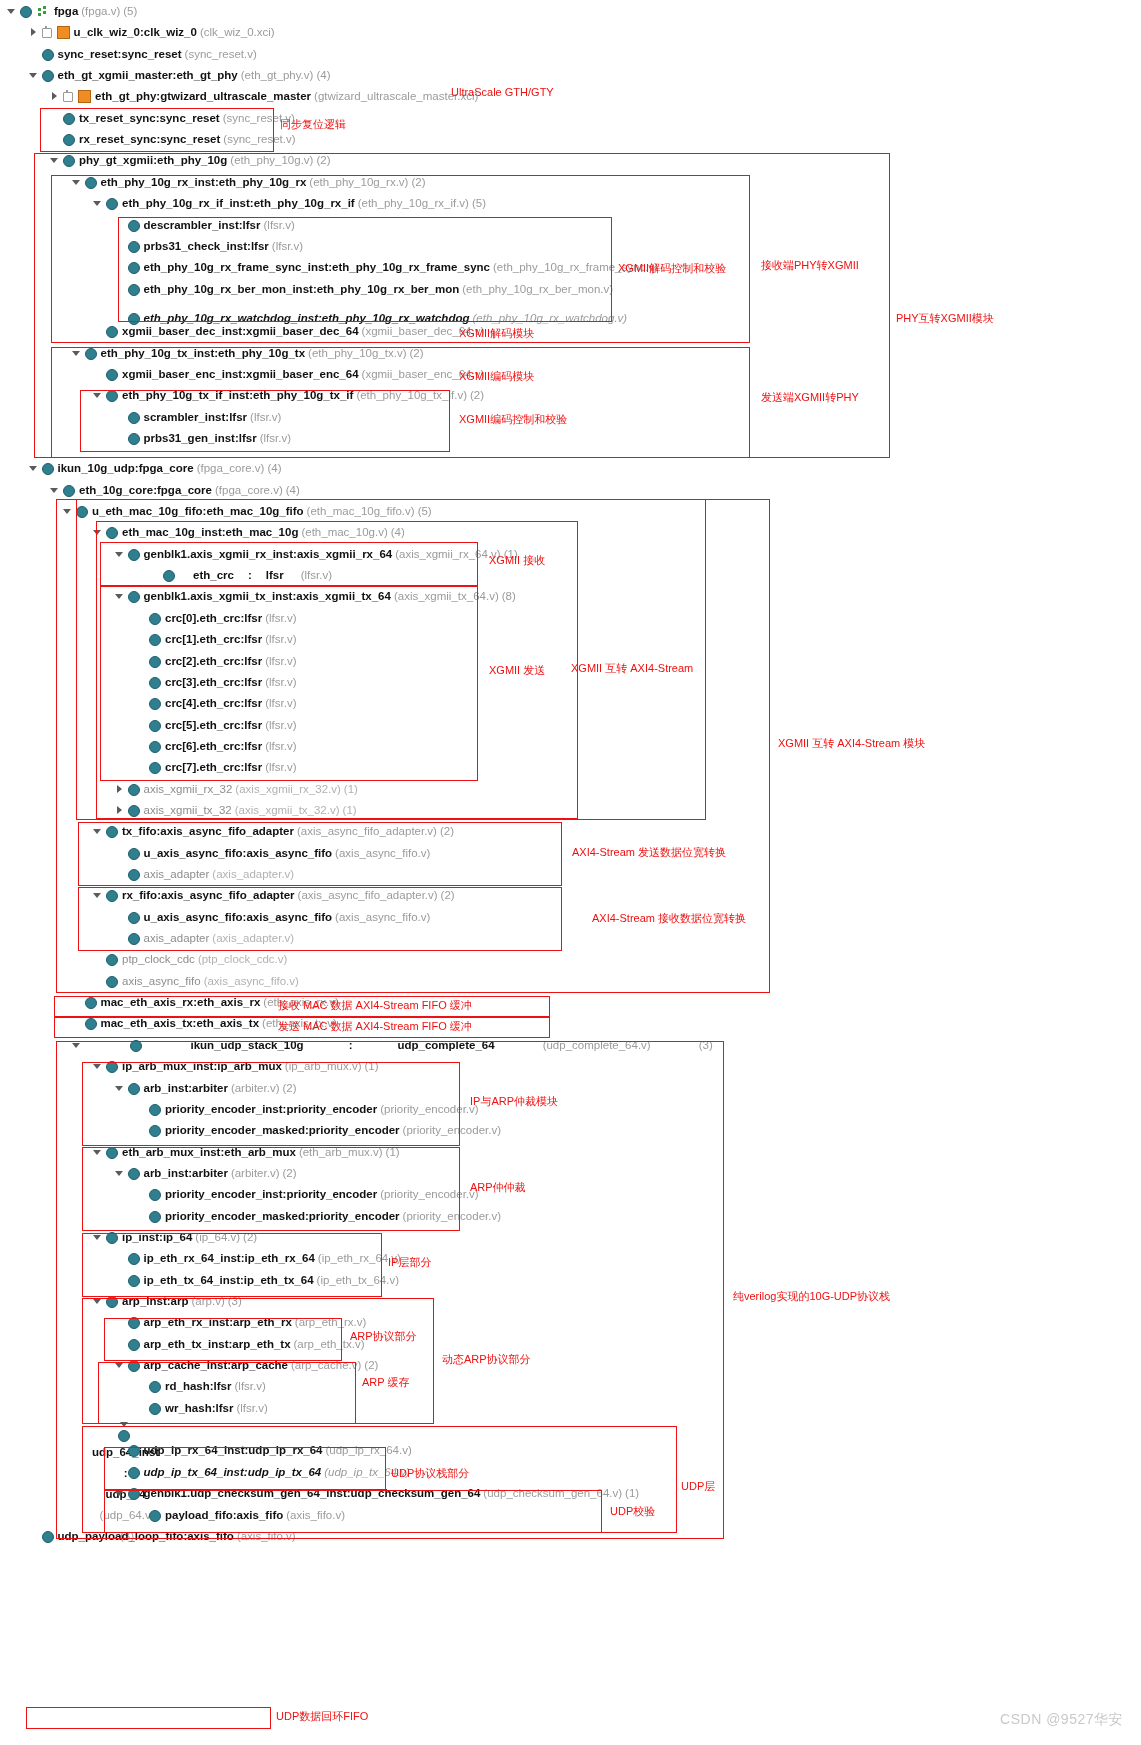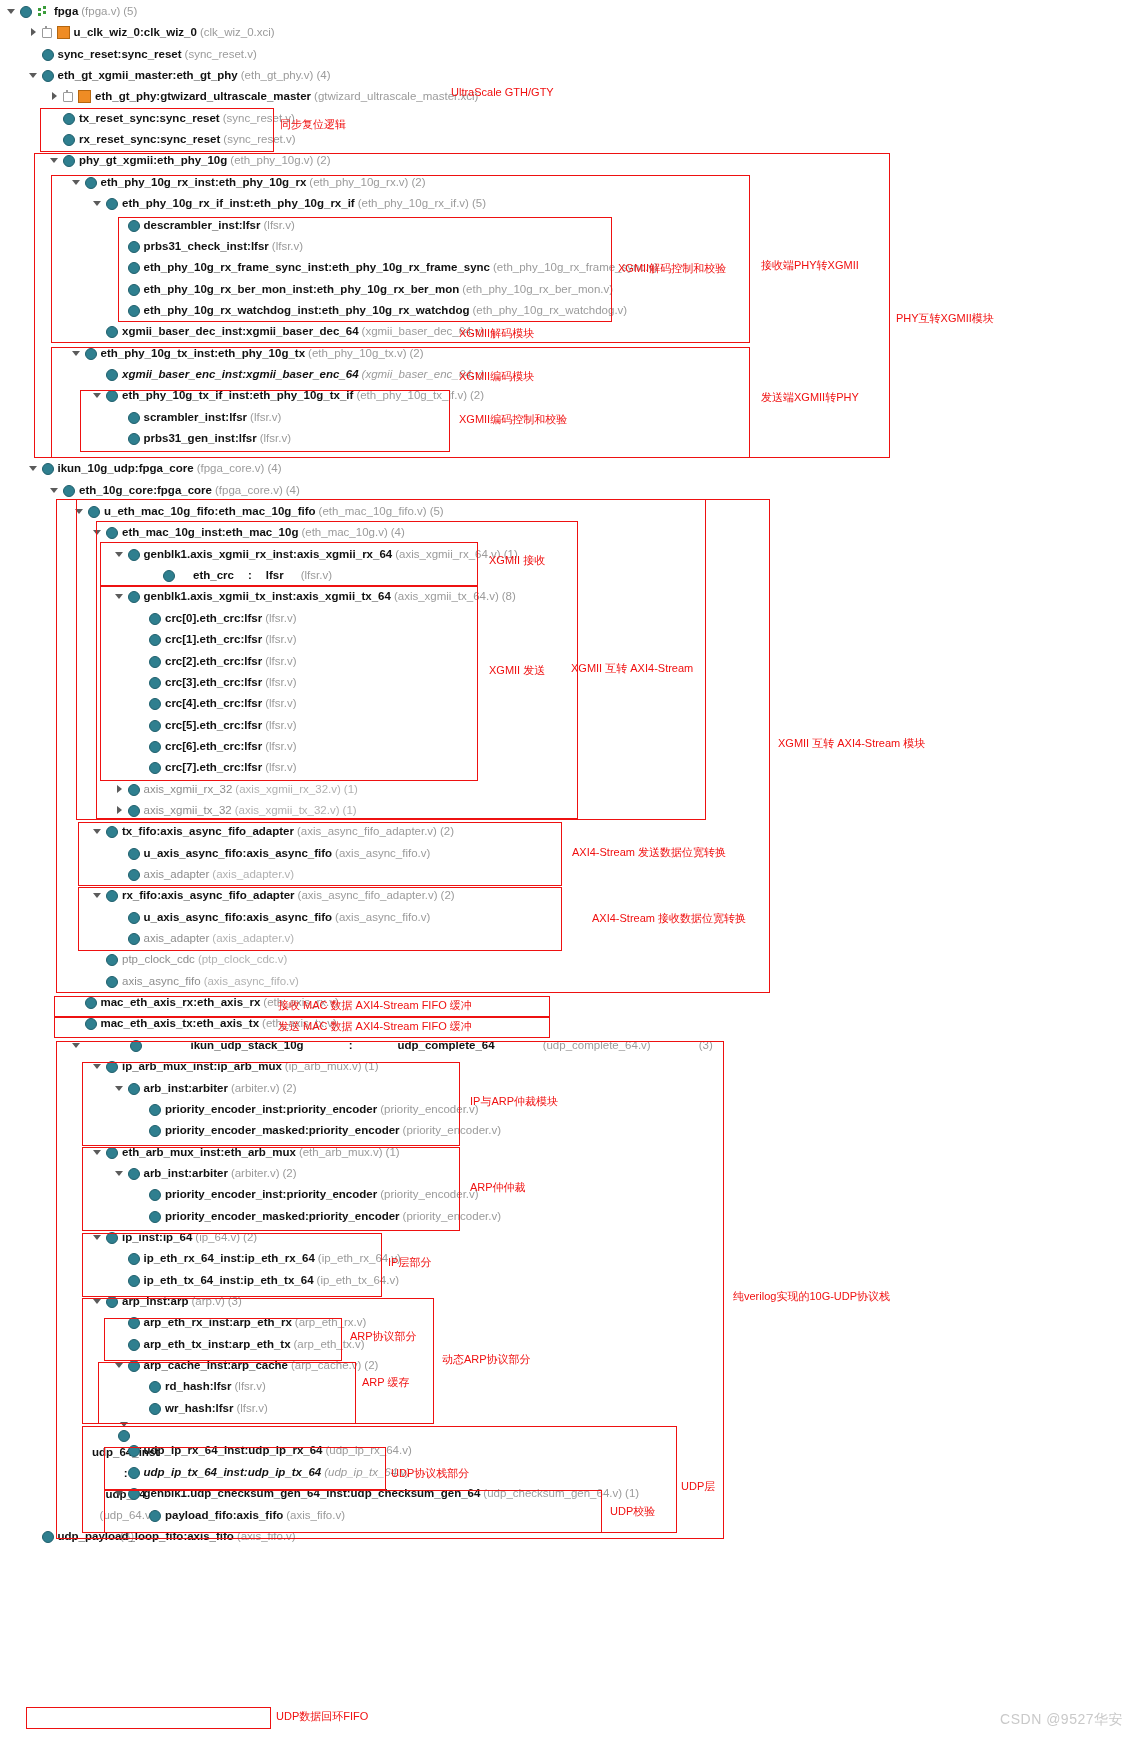--- a/index.html
+++ b/index.html
@@ -202,21 +202,21 @@
         <span class="file">(eth_phy_10g_rx_frame_sync.v)</span>
       </div>
       <div class="row" style="top: 279px; left: 113.5px;">
         <span class="arrow none"></span>
         <span class="dot"></span>
         <span class="nm">eth_phy_10g_rx_ber_mon_inst</span>
         <span class="sep"> : </span>
         <span class="nm">eth_phy_10g_rx_ber_mon</span>
         <span class="file">(eth_phy_10g_rx_ber_mon.v)</span>
       </div>
-      <div class="row" style="top: 300px; left: 113.5px;">
+      <div class="row" style="top: 308px; left: 113.5px; font-style: italic;">
         <span class="arrow none"></span>
         <span class="dot"></span>
         <span class="nm">eth_phy_10g_rx_watchdog_inst</span>
         <span class="sep"> : </span>
         <span class="nm">eth_phy_10g_rx_watchdog</span>
         <span class="file">(eth_phy_10g_rx_watchdog.v)</span>
       </div>
       <div class="row" style="top: 321px; left: 92px;">
         <span class="arrow none"></span>
         <span class="dot"></span>
@@ -227,21 +227,21 @@
       </div>
       <div class="row" style="top: 343px; left: 70.5px;">
         <span class="arrow open"></span>
         <span class="dot"></span>
         <span class="nm">eth_phy_10g_tx_inst</span>
         <span class="sep"> : </span>
         <span class="nm">eth_phy_10g_tx</span>
         <span class="file">(eth_phy_10g_tx.v)</span>
         <span class="cnt">(2)</span>
       </div>
-      <div class="row" style="top: 364px; left: 92px; font-style: italic;">
+      <div class="row" style="top: 364px; left: 92px;">
         <span class="arrow none"></span>
         <span class="dot"></span>
         <span class="nm">xgmii_baser_enc_inst</span>
         <span class="sep"> : </span>
         <span class="nm">xgmii_baser_enc_64</span>
         <span class="file">(xgmii_baser_enc_64.v)</span>
       </div>
       <div class="row" style="top: 385px; left: 92px;">
         <span class="arrow open"></span>
         <span class="dot"></span>
@@ -278,21 +278,21 @@
       </div>
       <div class="row" style="top: 480px; left: 49px;">
         <span class="arrow open"></span>
         <span class="dot"></span>
         <span class="nm">eth_10g_core</span>
         <span class="sep"> : </span>
         <span class="nm">fpga_core</span>
         <span class="file">(fpga_core.v)</span>
         <span class="cnt">(4)</span>
       </div>
-      <div class="row" style="top: 501px; left: 74px;">
+      <div class="row" style="top: 501px; left: 62px;">
         <span class="arrow open"></span>
         <span class="dot"></span>
         <span class="nm">u_eth_mac_10g_fifo</span>
         <span class="sep"> : </span>
         <span class="nm">eth_mac_10g_fifo</span>
         <span class="file">(eth_mac_10g_fifo.v)</span>
         <span class="cnt">(5)</span>
       </div>
       <div class="row" style="top: 522px; left: 92px;">
         <span class="arrow open"></span>

